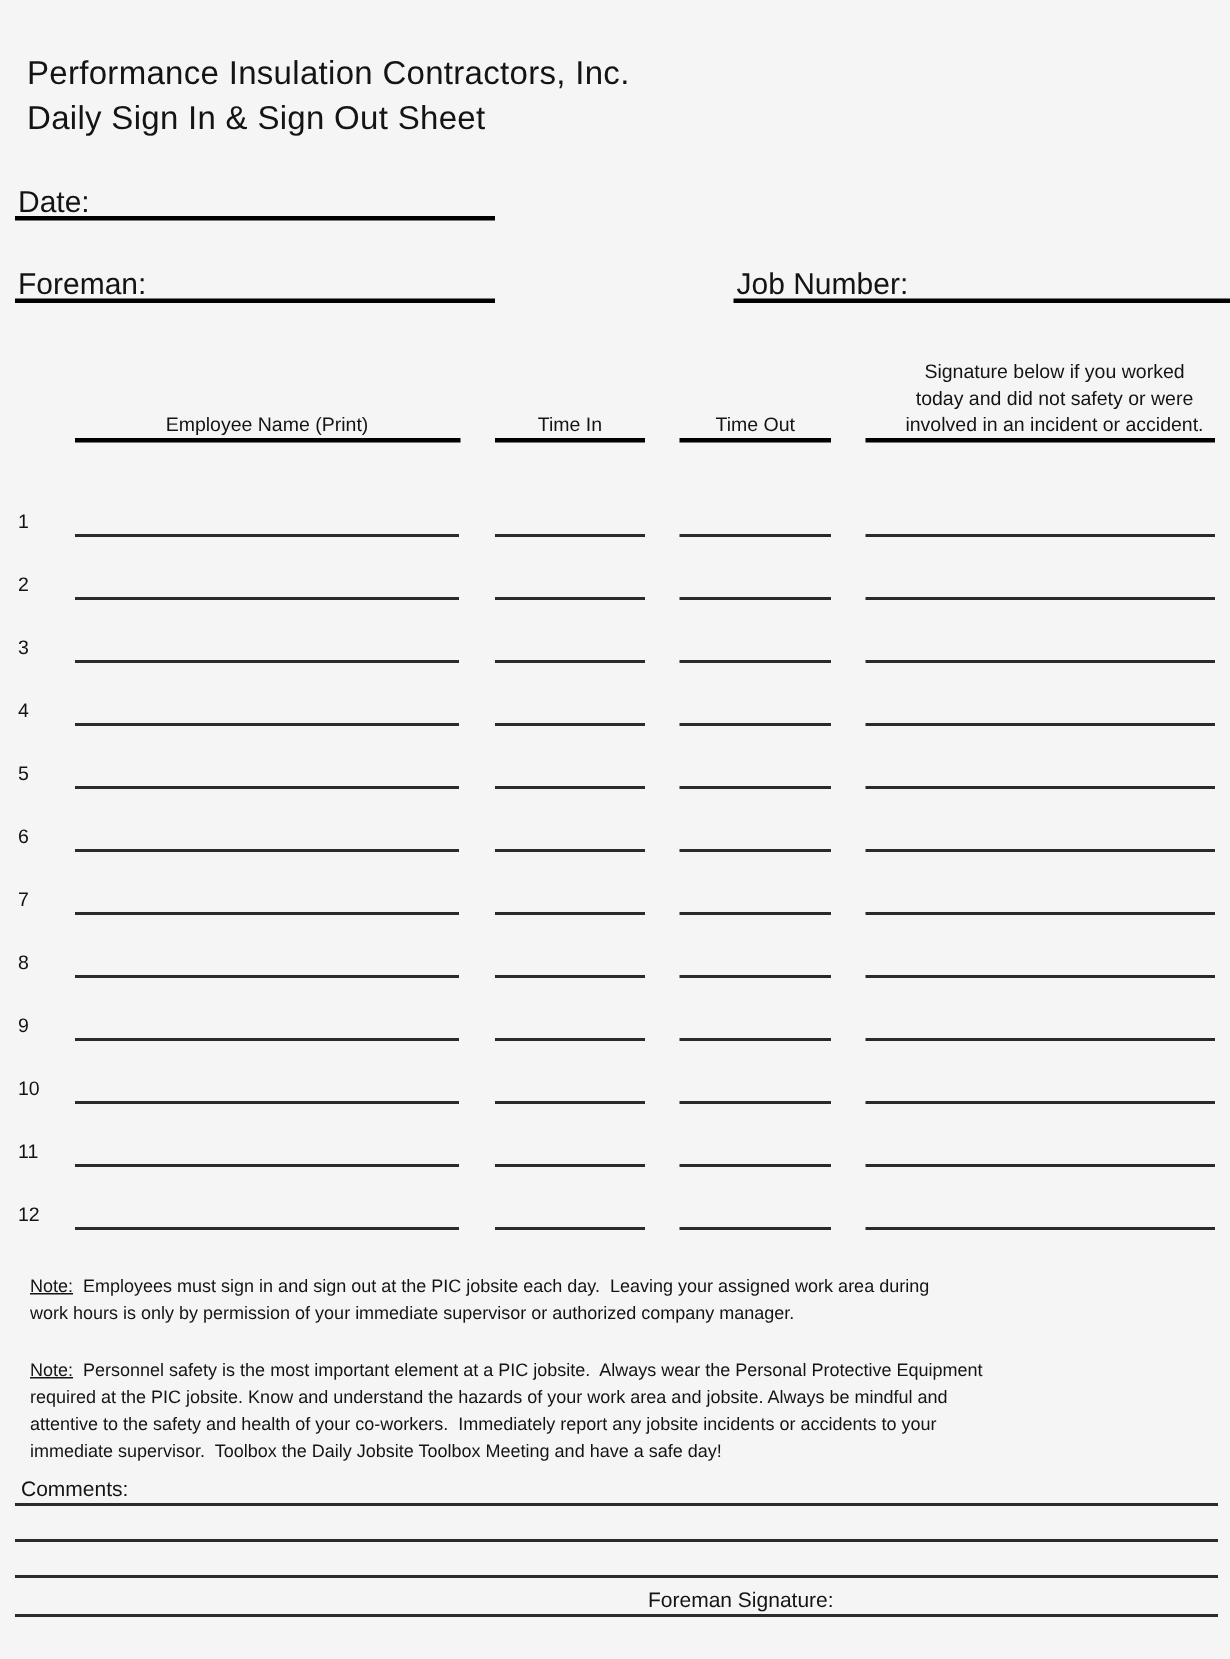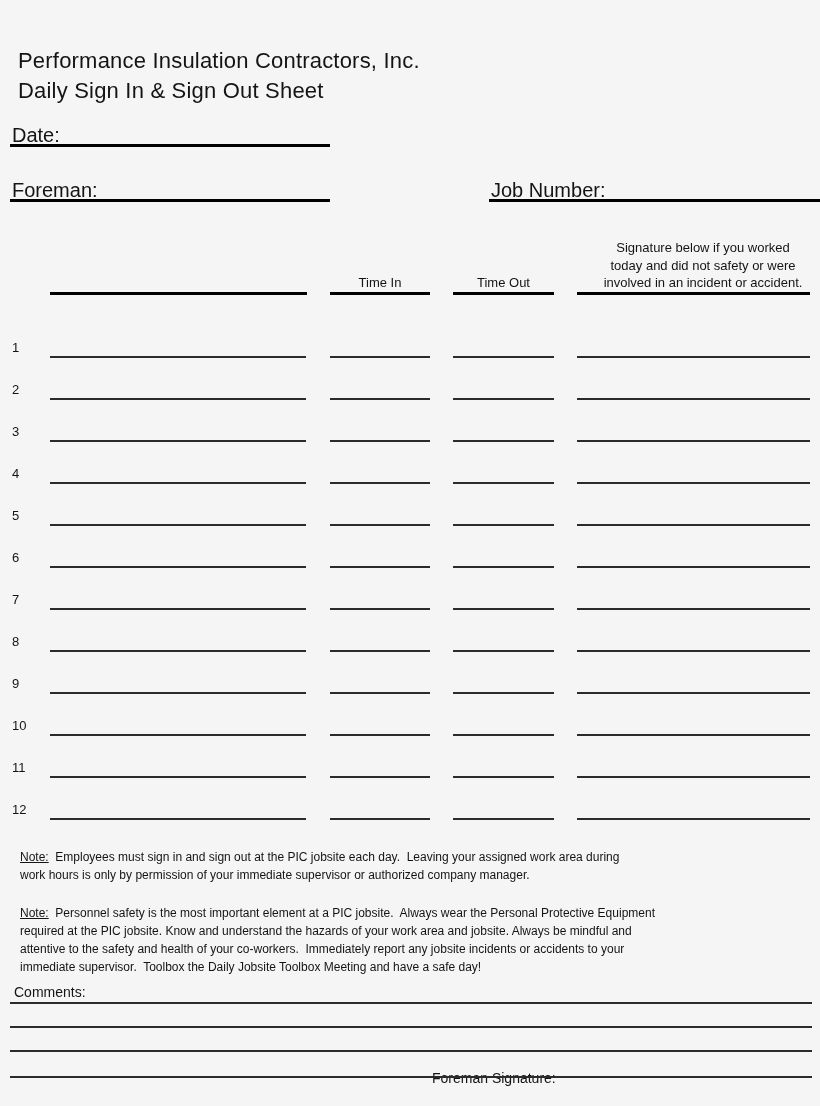--- a/index.html
+++ b/index.html
@@ -4,21 +4,21 @@
 <style>
   html,body { margin:0; padding:0; background:#e9e9e9; }
   .page {
     position:relative; width:820px; height:1106px;
     background:#f5f5f5; color:#141414;
     font-family:"Liberation Sans", sans-serif;
     overflow:hidden; margin:0 auto;
   }
 
   
-  .doc-header { position:absolute; left:18px; top:34px;margin-top:12px; }
+  .doc-header { position:absolute; left:18px; top:34px; }
   .doc-header div { font-size:22px; line-height:30px; letter-spacing:0.2px; }
 
   
   .field { position:absolute; border-bottom:3px solid #000; display:flex; align-items:flex-end; }
   .field .field-label { font-size:20px; padding-left:2px; line-height:17px; }
   .f-date     { left:10px;  top:126px; width:320px; height:18px; }
   .f-jobname  { left:454px; top:126px; width:358px; height:18px; }
   .f-foreman  { left:10px;  top:181px; width:320px; height:18px; }
   .f-jobnum   { left:454px; top:181px; width:358px; height:18px;margin-left:35px; }
 
@@ -52,21 +52,21 @@
   .note2 { top:904px; }
   .note-line { white-space:pre; }
   .note-label { text-decoration:underline; }
 
   
   .comments-field { position:absolute; left:10px; top:984px; width:802px; height:18px;
                     border-bottom:2px solid #2b2b2b; display:flex; align-items:flex-start; }
   .comments-field .field-label { font-size:14px; padding-left:4px; line-height:17px; }
   .cline { position:absolute; left:10px; width:802px; height:0; border-bottom:2px solid #2b2b2b; }
   .c2 { top:1026px; } .c3 { top:1050px; } .c4 { top:1076px; }
-  .fs-label { position:absolute; left:432px; top:1058px; font-size:14px;margin-top:12px; }
+  .fs-label { position:absolute; left:432px; top:1058px; font-size:14px; }
 </style>
 </head>
 <body>
 
 <div class="page">
 
   <div class="doc-header">
     <div>Performance Insulation Contractors, Inc.</div>
     <div>Daily Sign In &amp; Sign Out Sheet</div>
   </div>
@@ -74,20 +74,21 @@
   <div class="field f-date">
     <span class="field-label">Date:</span>
   </div>
   <div class="field f-foreman">
     <span class="field-label">Foreman:</span>
   </div>
   <div class="field f-jobnum">
     <span class="field-label">Job Number:</span>
   </div>
 
+  <div class="th th-name">Employee Name (Print)</div>
   <div class="th th-in">Time In</div>
   <div class="th th-out">Time Out</div>
   <div class="th-sig">
     <div>Signature below if you worked</div>
     <div>today and did not safety or were</div>
     <div>involved in an incident or accident.</div>
   </div>
 
   <div class="hrule hr-name"></div>
   <div class="hrule hr-in"></div>

